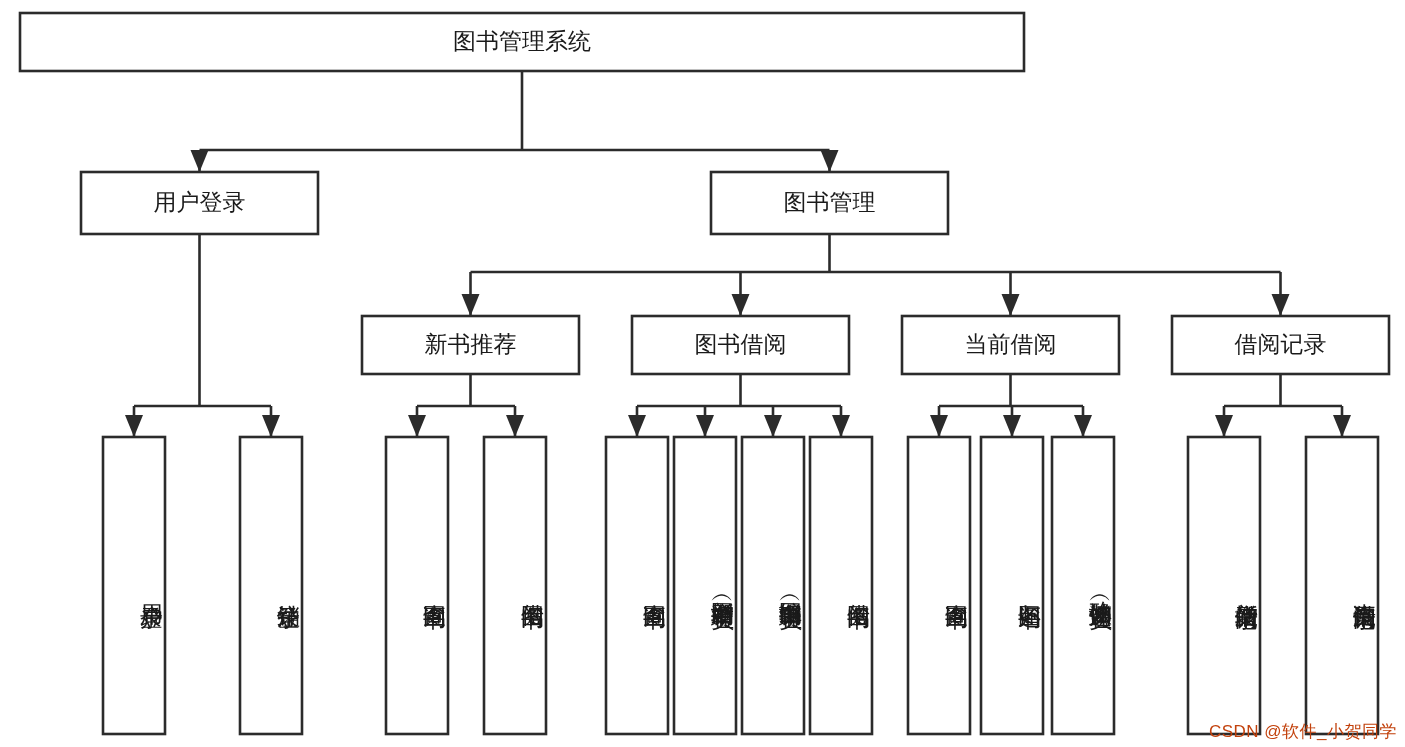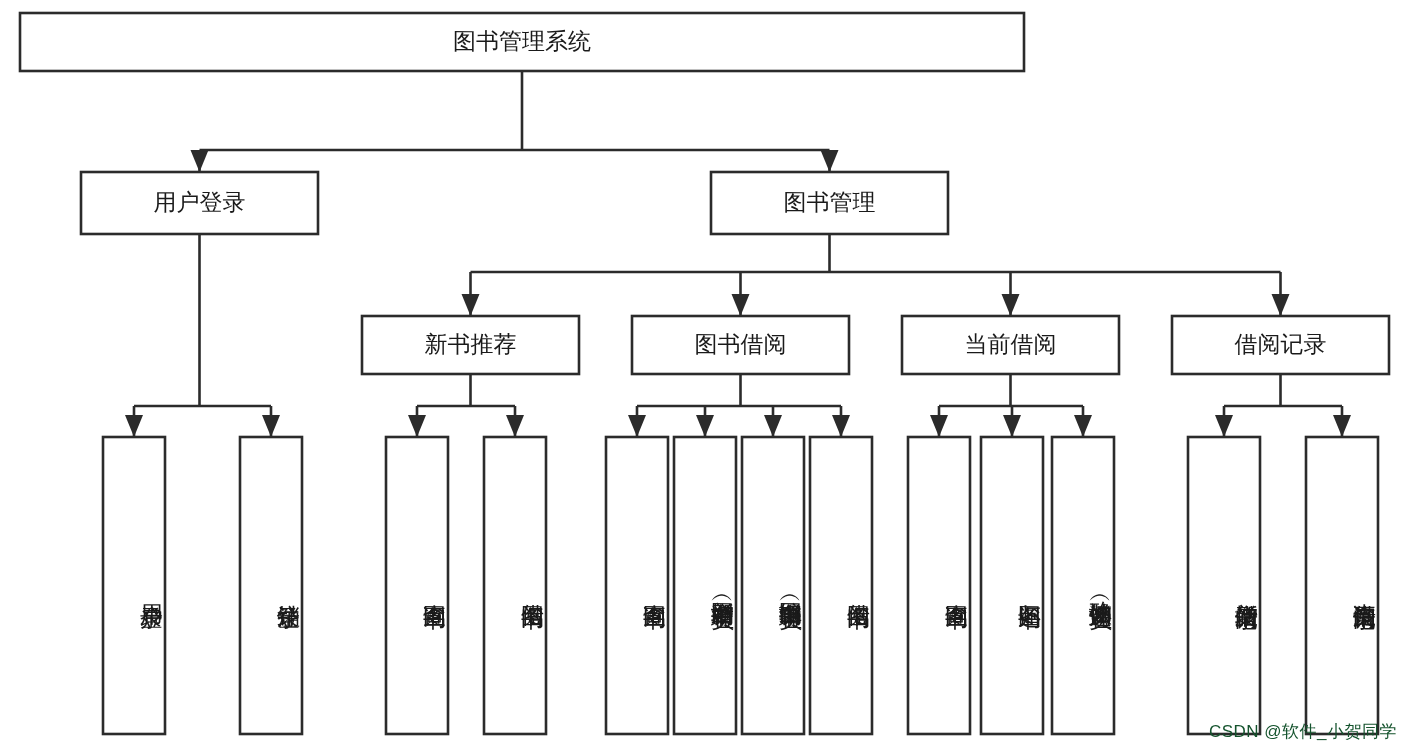--- a/index.html
+++ b/index.html
@@ -62,21 +62,21 @@
     justify-content: center;
     white-space: nowrap;
     user-select: none;
   }
   .watermark {
     position: absolute;
     right: 8px;
     bottom: 4px;
     font-family: "Liberation Sans", "DejaVu Sans", sans-serif;
     font-size: 17px;
-    color: #14532d;
+    color: #c2410c;
     letter-spacing: 0.5px;
     white-space: nowrap;
     user-select: none;
   }
 </style>
 </head>
 <body>
 
 <div id="diagram-root">
   <svg class="diagram-canvas" viewBox="0 0 1405 747" xmlns="http://www.w3.org/2000/svg">

